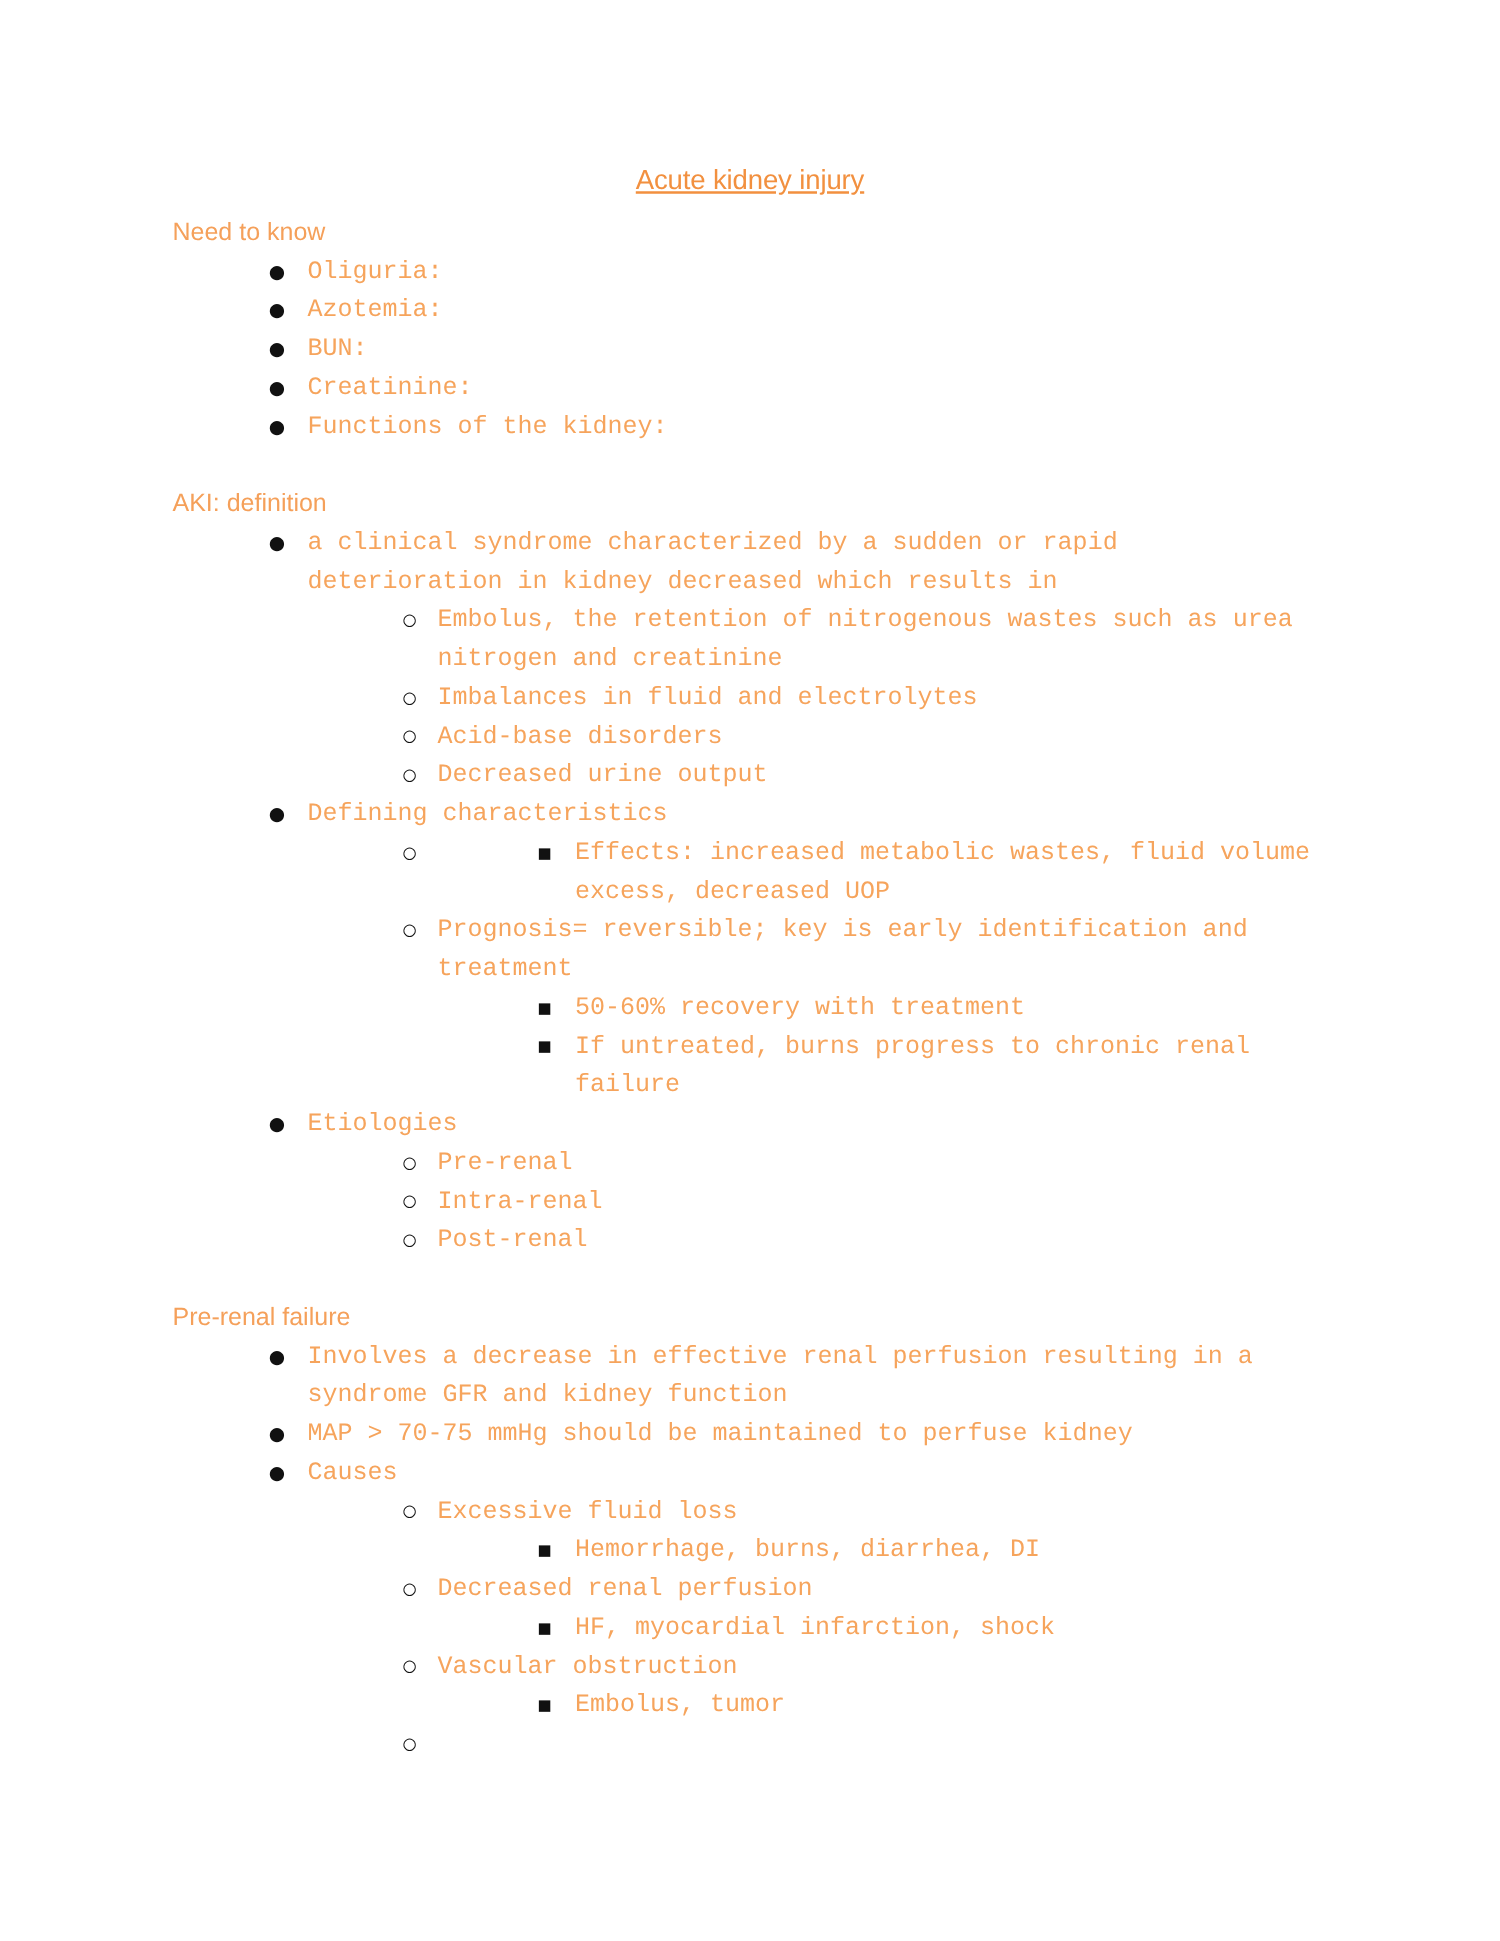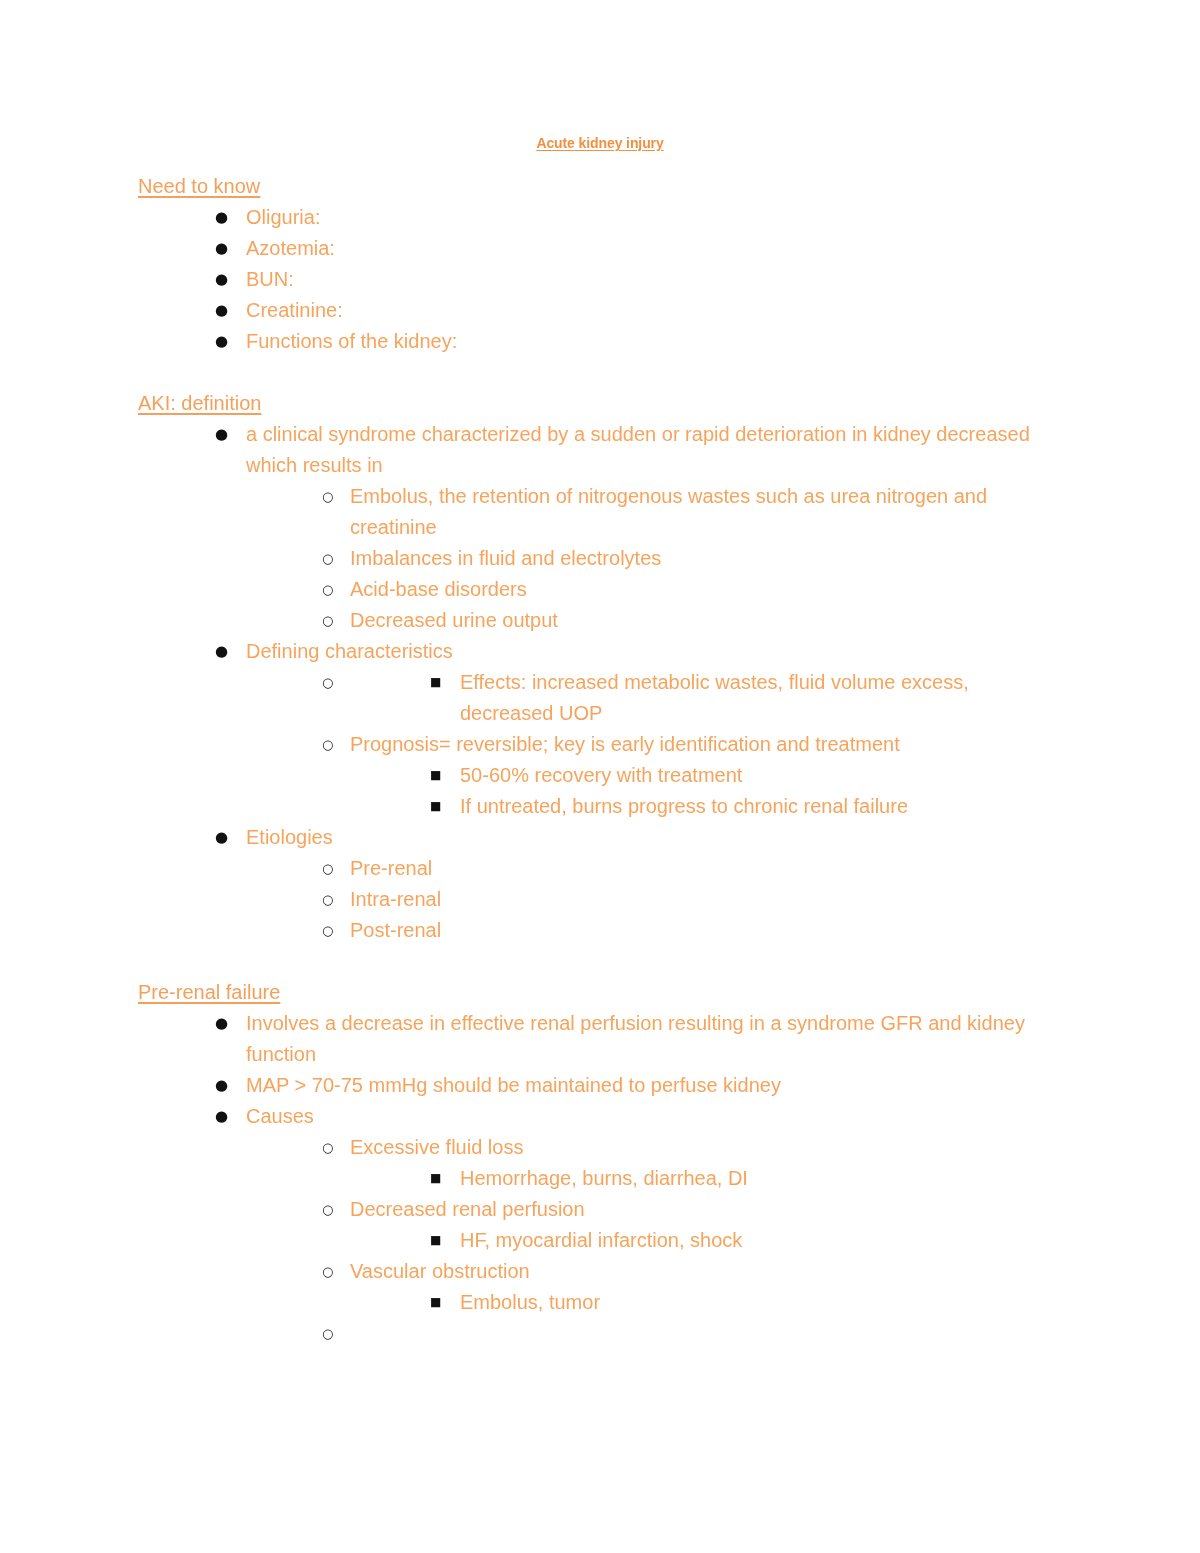--- a/index.html
+++ b/index.html
@@ -18,34 +18,33 @@
   .page {
     position: relative;
     width: 1200px;
     height: 1553px;
     box-sizing: border-box;
     padding: 128px 138px 0 138px;
     background: #ffffff;
   }
   .doc-title {
     text-align: center;
-    font-size: 14px;
-    font-weight: bold;
+    font-size: 22px;
+    font-weight: normal;
     color: #f2903f;
     text-decoration: underline;
     text-underline-offset: 2px;
     letter-spacing: -0.1px;
     margin: 0 0 12px 0;
     line-height: 31px;
   }
   .section-heading {
     font-size: 20px;
     font-weight: normal;
     color: #f5a05a;
-    text-decoration: underline;
     text-underline-offset: 3px;
     line-height: 31px;
     margin: 0;
     white-space: nowrap;
   }
   .spacer {
     height: 31px;
   }
   ul.lvl {
     list-style: none;
@@ -87,20 +86,21 @@
   
   li.l3 {
     padding-left: 322px;
   }
   li.l3 > .bullet {
     left: 292px;
     font-size: 12px;
   }
   li.item > .txt {
     display: block;
+    font-family: Liberation Mono, monospace;
   }
 </style>
 </head>
 <body>
 
 <div class="page">
 
   <div class="doc-title">Acute kidney injury</div>
 
   <div class="section-heading">Need to know</div>

